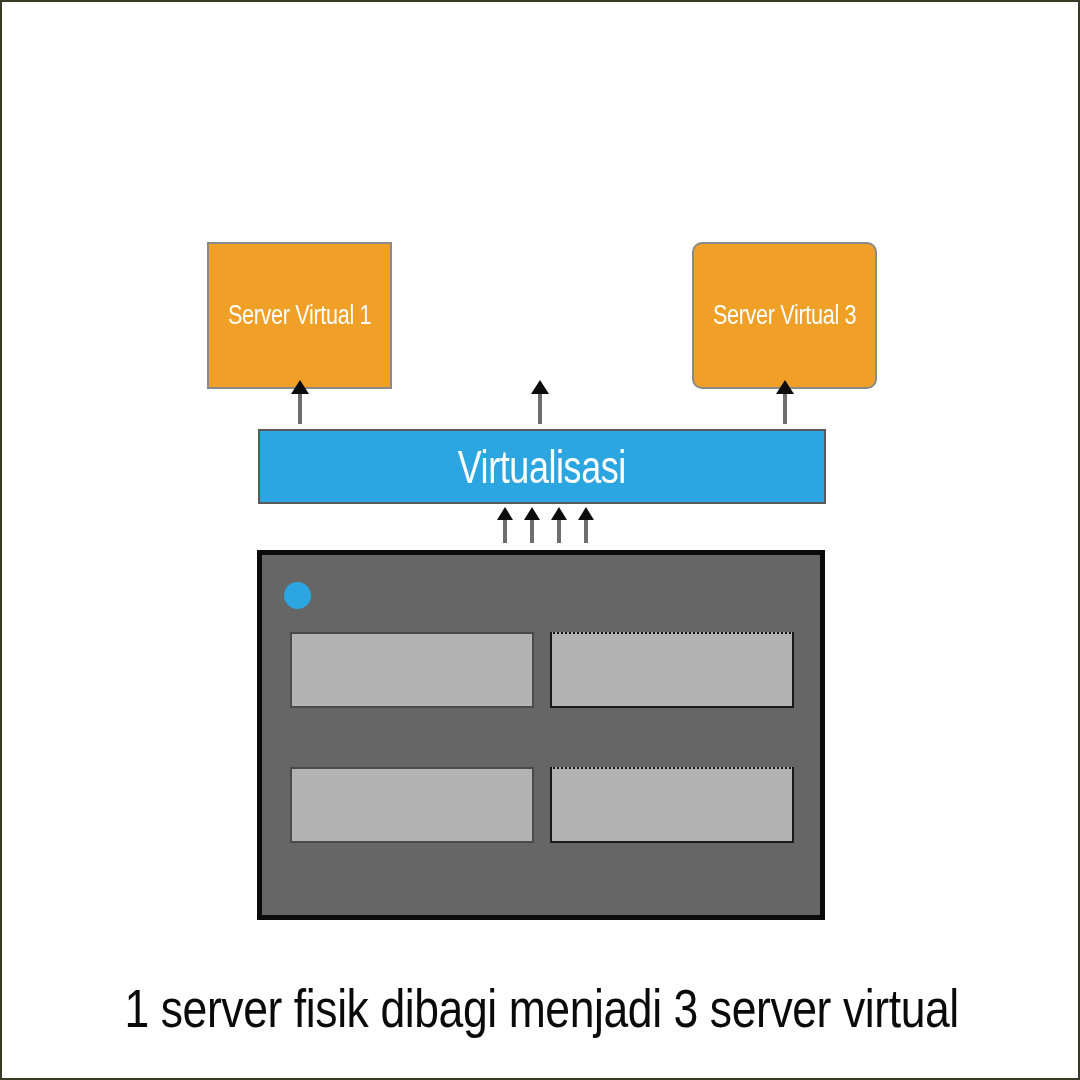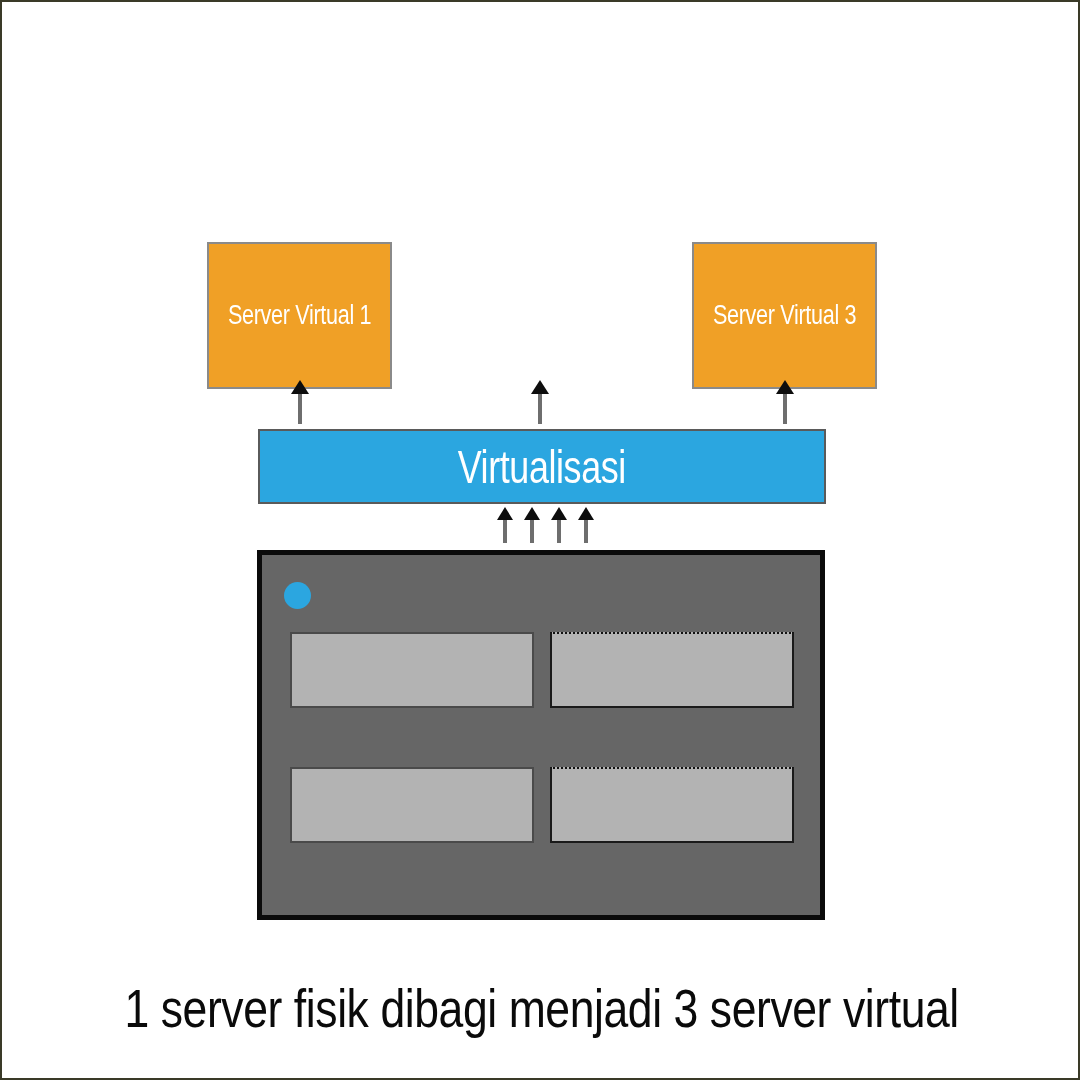--- a/index.html
+++ b/index.html
@@ -43,21 +43,21 @@
     font-weight: 400;
     letter-spacing: -0.4px;
     transform: scaleX(0.80);
     transform-origin: center center;
     white-space: nowrap;
     text-align: center;
     line-height: 1;
   }
   #vm-1 { left: 205px; }
   #vm-2 { left: 445px; }
-  #vm-3 { left: 690px; }
+  #vm-3 { left: 690px; border-radius: 10px; }
 
   
   .arrow-up {
     position: absolute;
     width: 22px;
     height: 44px;
   }
   .arrow-up .stem {
     position: absolute;
     left: 9px;

